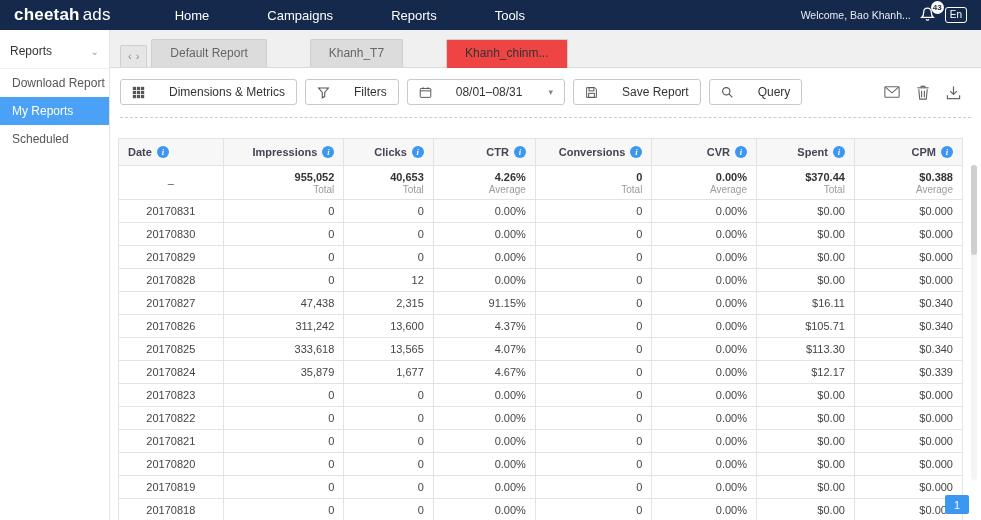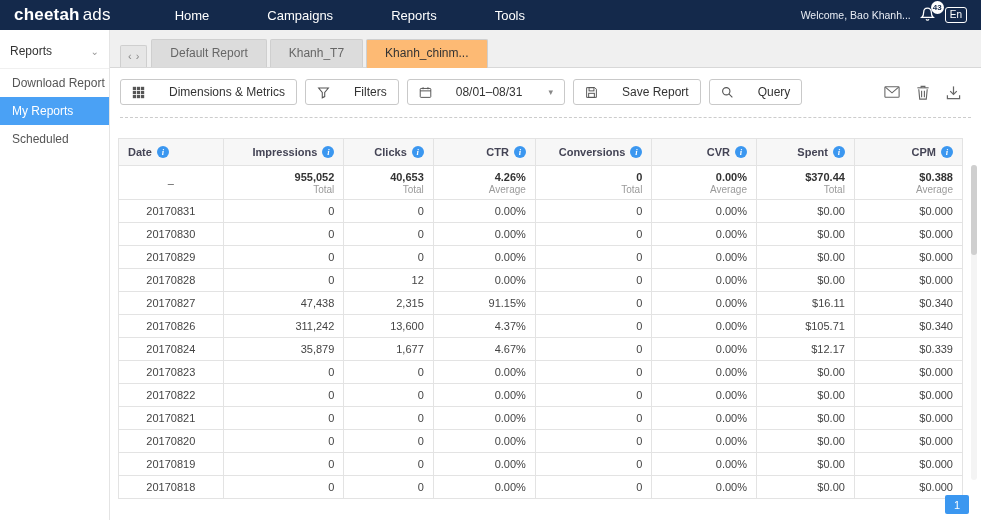--- a/index.html
+++ b/index.html
@@ -56,21 +56,21 @@
   .tab-arrows {
     display:flex; align-items:center; gap:4px; background:#e6e6e6; border:1px solid #cfcfcf;
     border-bottom:none; color:#888; font-size:11px; padding:4px 7px 5px 7px; margin-right:4px;
     border-radius:2px 2px 0 0; cursor:pointer;
   }
   .tab {
     background:#dcdcdc; border:1px solid #cfcfcf; border-bottom:none;
     color:#666; font-size:12px; padding:6px 18px 7px 18px; margin-right:3px;
     border-radius:2px 2px 0 0; cursor:pointer; white-space:nowrap;
   }
-  .tab.active { background:#fdba74; color:#333; position:relative; margin-bottom:-1px; padding-bottom:8px; }
+  .tab.active { background:#ef4444; color:#333; position:relative; margin-bottom:-1px; padding-bottom:8px; }
 
   
   .toolbar { display:flex; align-items:center; gap:8px; padding:11px 10px 10px 10px; }
   .tbtn {
     display:inline-flex; align-items:center; gap:24px;
     border:1px solid #c9c9c9; border-radius:3px; background:#fff;
     font-size:12px; color:#333; padding:5px 11px; cursor:pointer; white-space:nowrap;
   }
   .tbtn .caret { color:#888; font-size:9px; margin-left:2px; }
   .toolbar-right { margin-left:auto; display:flex; align-items:center; gap:16px; margin-right:10px; }
@@ -151,21 +151,21 @@
     </div>
 </div>
 
 <div class="main">
 
   <div class="tabstrip">
     <span class="tab-arrows">
       <span>‹</span>
       <span>›</span>
     </span>
-    <span style="display:flex;align-items:flex-end;">
+    <span style="display:flex;align-items:flex-end;gap:40px;">
         <div class="tab">Default Report</div>
         <div class="tab">Khanh_T7</div>
         <div class="tab active">Khanh_chinm...</div>
       </span>
   </div>
 
   <div class="toolbar">
     <button class="tbtn">
       <span>
         <svg class="ic" width="13" height="13" viewBox="0 0 16 16" fill="#555">
@@ -364,20 +364,30 @@
             <td class="date-cell">20170826</td>
             <td class="num">311,242</td>
             <td class="num">13,600</td>
             <td class="num">4.37%</td>
             <td class="num">0</td>
             <td class="num">0.00%</td>
             <td class="num">$105.71</td>
             <td class="num">$0.340</td>
           </tr>
           <tr>
+            <td class="date-cell">20170825</td>
+            <td class="num">333,618</td>
+            <td class="num">13,565</td>
+            <td class="num">4.07%</td>
+            <td class="num">0</td>
+            <td class="num">0.00%</td>
+            <td class="num">$113.30</td>
+            <td class="num">$0.340</td>
+          </tr>
+          <tr>
             <td class="date-cell">20170824</td>
             <td class="num">35,879</td>
             <td class="num">1,677</td>
             <td class="num">4.67%</td>
             <td class="num">0</td>
             <td class="num">0.00%</td>
             <td class="num">$12.17</td>
             <td class="num">$0.339</td>
           </tr>
           <tr>

